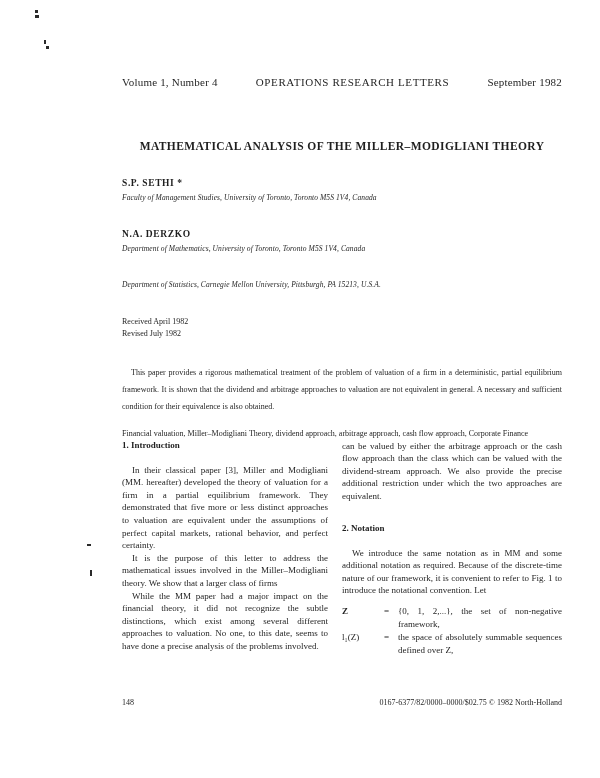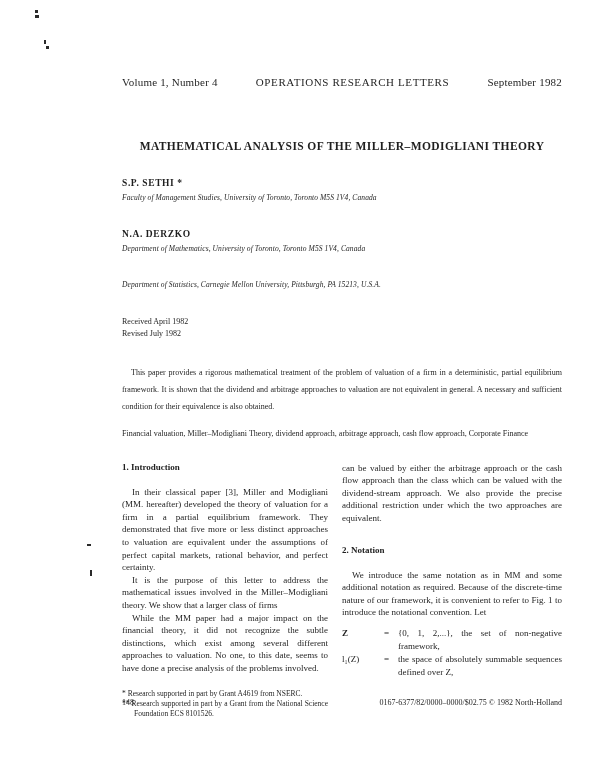--- a/index.html
+++ b/index.html
@@ -28,21 +28,21 @@
   .author-affil { margin-top:5px; font-size:7.5px; font-style:italic; letter-spacing:0.1px; }
 
   
   .history { margin-top:2px; font-size:8px; line-height:12px; }
 
   
   .abstract { margin-top:24px; font-size:8px; line-height:17px; text-align:justify; text-indent:9px; }
   .keywords { margin-top:14px; font-size:8px; line-height:10.6px; text-align:justify; }
 
   
-  .body-cols { margin-top:22px; display:flex; gap:14px; }
+  .body-cols { display:flex; gap:14px; }
   .col-left  { width:206px; }
   .col-right { width:220px; }
   .sec-heading { font-size:9px; font-weight:bold; margin:0 0 14px 0; }
   .sec-heading.notation { margin-top:20px; }
   .para { font-size:9px; line-height:12.6px; text-align:justify; margin:0; }
   .para.indent { text-indent:10px; }
 
   
   .defs { margin-top:8px; }
   .def-row { display:flex; font-size:9px; line-height:12.6px; margin-bottom:1px; }
@@ -118,24 +118,20 @@
     <div class="keywords">Financial valuation, Miller–Modigliani Theory, dividend approach, arbitrage approach, cash flow approach, Corporate Finance</div>
 
     <div class="body-cols">
 
       <div class="col-left">
         <div class="sec-heading">1. Introduction</div>
         <p class="para indent">In their classical paper [3], Miller and Modigliani (MM. hereafter) developed the theory of valuation for a firm in a partial equilibrium framework. They demonstrated that five more or less distinct approaches to valuation are equivalent under the assumptions of perfect capital markets, rational behavior, and perfect certainty.</p>
         <p class="para indent">It is the purpose of this letter to address the mathematical issues involved in the Miller–Modigliani theory. We show that a larger class of firms</p>
         <p class="para indent">While the MM paper had a major impact on the financial theory, it did not recognize the subtle distinctions, which exist among several different approaches to valuation. No one, to this date, seems to have done a precise analysis of the problems involved.</p>
 
-        <div class="footnotes">
-          <p class="footnote">* Research supported in part by Grant A4619 from NSERC.</p>
-          <p class="footnote">** Research supported in part by a Grant from the National Science Foundation ECS 8101526.</p>
-        </div>
       </div>
 
       <div class="col-right">
         <p class="para">can be valued by either the arbitrage approach or the cash flow approach than the class which can be valued with the dividend-stream approach. We also provide the precise additional restriction under which the two approaches are equivalent.</p>
 
         <div class="sec-heading notation">2. Notation</div>
         <p class="para indent">We introduce the same notation as in MM and some additional notation as required. Because of the discrete-time nature of our framework, it is convenient to refer to Fig. 1 to introduce the notational convention. Let</p>
 
         <div class="defs">
           <div class="def-row">

